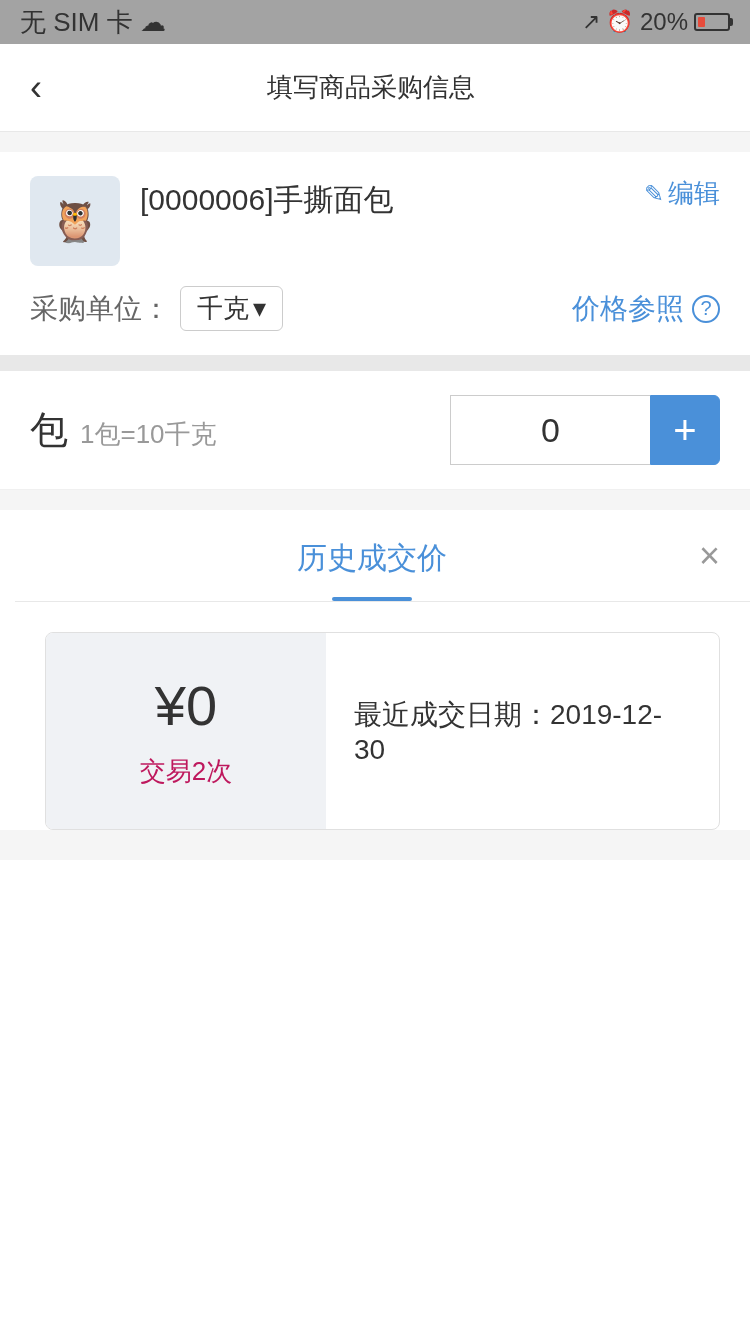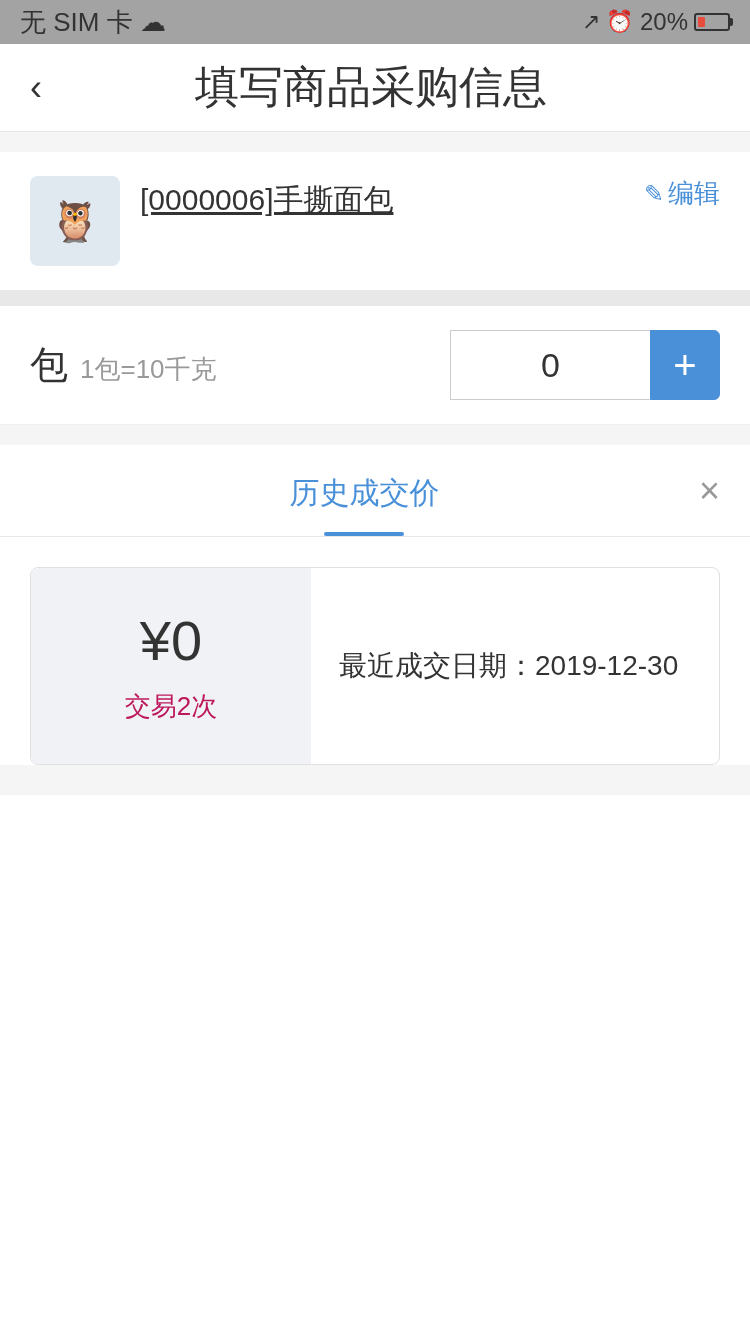--- a/index.html
+++ b/index.html
@@ -52,21 +52,21 @@
     }
     .back-btn {
       font-size: 36px;
       color: #333;
       cursor: pointer;
       margin-right: 20px;
     }
     .header-title {
       flex: 1;
       text-align: center;
-      font-size: 44px;
+      font-size: 26px;
       font-weight: 500;
       color: #333;
       margin-right: 40px;
     }
 
     
     .product-card {
       background: #fff;
       padding: 24px 30px;
       margin-top: 20px;
@@ -94,21 +94,20 @@
     }
     .owl-icon {
       font-size: 40px;
       color: #8aabbf;
     }
     .product-name {
       font-size: 30px;
       color: #333;
       font-weight: 500;
       margin-top: 4px;
-      text-decoration: underline;
     }
     .edit-btn {
       font-size: 26px;
       color: #4a90d9;
       display: flex;
       align-items: center;
       gap: 4px;
       cursor: pointer;
       flex-shrink: 0;
     }
@@ -213,20 +212,21 @@
       justify-content: center;
       cursor: pointer;
       border: 1px solid #4a90d9;
       border-radius: 0 6px 6px 0;
     }
 
     
     .tabs-panel {
       background: #fff;
       margin-top: 20px;
+      padding-left: 15px;
     }
     .tabs-header {
       display: flex;
       align-items: center;
       border-bottom: 1px solid #e8e8e8;
       padding: 0 30px;
       position: relative;
     }
     .tab-item {
       flex: 1;
@@ -332,20 +332,35 @@
       <div class="product-image">
         <span class="owl-icon">🦉</span>
       </div>
       <div class="product-name">[0000006]手撕面包</div>
     </div>
     <div class="edit-btn">
       <span style="font-size:24px;">✎</span>
       <span>编辑</span>
     </div>
   </div>
+  <div class="product-bottom">
+    <div class="purchase-unit">
+      <span>采购单位：</span>
+      <div class="unit-select">
+        <span>千克</span>
+        <span>▾</span>
+      </div>
+    </div>
+    <div class="price-ref">
+      <span>价格参照</span>
+      <div class="price-ref-circle">
+        <span>?</span>
+      </div>
+    </div>
+  </div>
 </div>
 
 <div class="gray-bar"></div>
 
 <div class="quantity-row">
   <div class="unit-label">
     <span class="unit-char">包</span>
     <span class="unit-conversion">1包=10千克</span>
   </div>
   <div class="qty-control">

